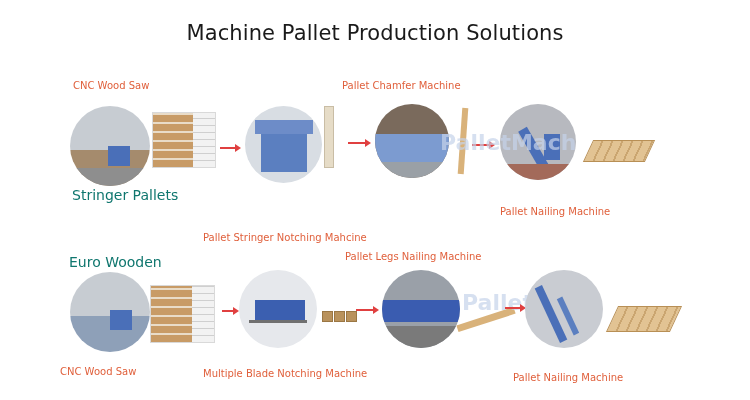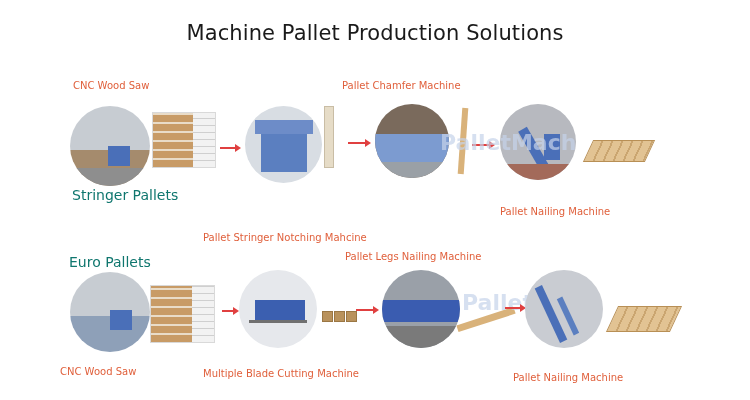--- a/index.html
+++ b/index.html
@@ -57,34 +57,34 @@
     <div class="mach-blue" style="left:30px;top:22px;width:10px;height:50px;transform:rotate(-30deg);"></div>
     <div class="mach-blue" style="left:44px;top:30px;width:16px;height:26px;"></div>
     <div class="floor" style="left:0;top:60px;width:76px;height:16px;background:#a36a5a;"></div>
   </div>
   <div class="pallet" style="left:588px;top:140px;width:60px;height:20px;"></div>
   <div class="lbl" style="left:500px;top:206px;">Pallet Nailing Machine</div>
   <div class="watermark" style="left:440px;top:130px;">PalletMach</div>
 </div>
 
 <div>
-  <div class="cat" style="left:69px;top:254px;">Euro Pallets</div>
+  <div class="cat" style="left:69px;top:254px;">Euro Wooden</div>
   <div class="circle" style="left:70px;top:272px;width:80px;height:80px;background:linear-gradient(180deg,#c7ccd2 0 55%,#8ea0b8 55% 100%);">
     <div class="mach-blue" style="left:40px;top:38px;width:22px;height:20px;"></div>
   </div>
   <div class="wood-stack" style="left:150px;top:285px;width:63px;height:56px;"></div>
   <div class="arrow" style="left:222px;top:310px;width:14px;"></div>
   <div class="circle" style="left:239px;top:270px;width:78px;height:78px;background:#e6e8ec;">
     <div class="mach-blue" style="left:16px;top:30px;width:50px;height:20px;background:#3b5fb0;"></div>
     <div class="floor" style="left:10px;top:50px;width:58px;height:3px;background:#707070;"></div>
   </div>
   <div class="blocks" style="left:322px;top:307px;"><span></span><span></span><span></span></div>
   <div class="arrow" style="left:356px;top:309px;width:20px;"></div>
   <div class="lbl" style="left:60px;top:366px;">CNC Wood Saw</div>
-  <div class="lbl" style="left:203px;top:368px;">Multiple Blade Cutting Machine</div>
+  <div class="lbl" style="left:203px;top:368px;">Multiple Blade Notching Machine</div>
 
   <div class="lbl" style="left:345px;top:251px;">Pallet Legs Nailing Machine</div>
   <div class="circle" style="left:382px;top:270px;width:78px;height:78px;background:#9aa0a8;">
     <div class="mach-blue" style="left:0;top:30px;width:78px;height:22px;background:#3a5cb0;"></div>
     <div class="floor" style="left:0;top:56px;width:78px;height:22px;background:#7a7a7a;"></div>
   </div>
   <div class="plank" style="left:456px;top:316px;width:60px;height:7px;transform:rotate(-18deg);"></div>
   <div class="watermark" style="left:462px;top:290px;">PalletMach</div>
   <div class="arrow" style="left:505px;top:307px;width:18px;"></div>
 

